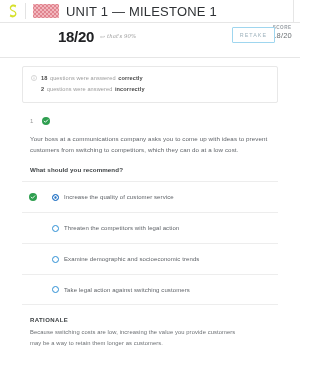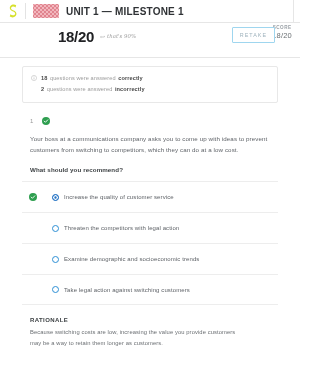--- a/index.html
+++ b/index.html
@@ -49,22 +49,22 @@
     margin-right: 7px;
     border-radius: 1px;
     background-color: #f2b6bd;
     background-image:
       radial-gradient(#e0848f 0.9px, transparent 1px),
       radial-gradient(#e0848f 0.9px, transparent 1px);
     background-size: 4px 4px;
     background-position: 0 0, 2px 2px;
   }
   .unit-title {
-    font-size: 10px;
-    font-weight: bold;
+    font-size: 13px;
+    font-weight: normal;
     letter-spacing: 0.2px;
     color: #2f3235;
     white-space: nowrap;
     overflow: hidden;
   }
   .topbar-spacer { flex: 1 1 auto; }
   .topbar-rightrule {
     width: 1px;
     height: 23px;
     background: #e6e6e6;

